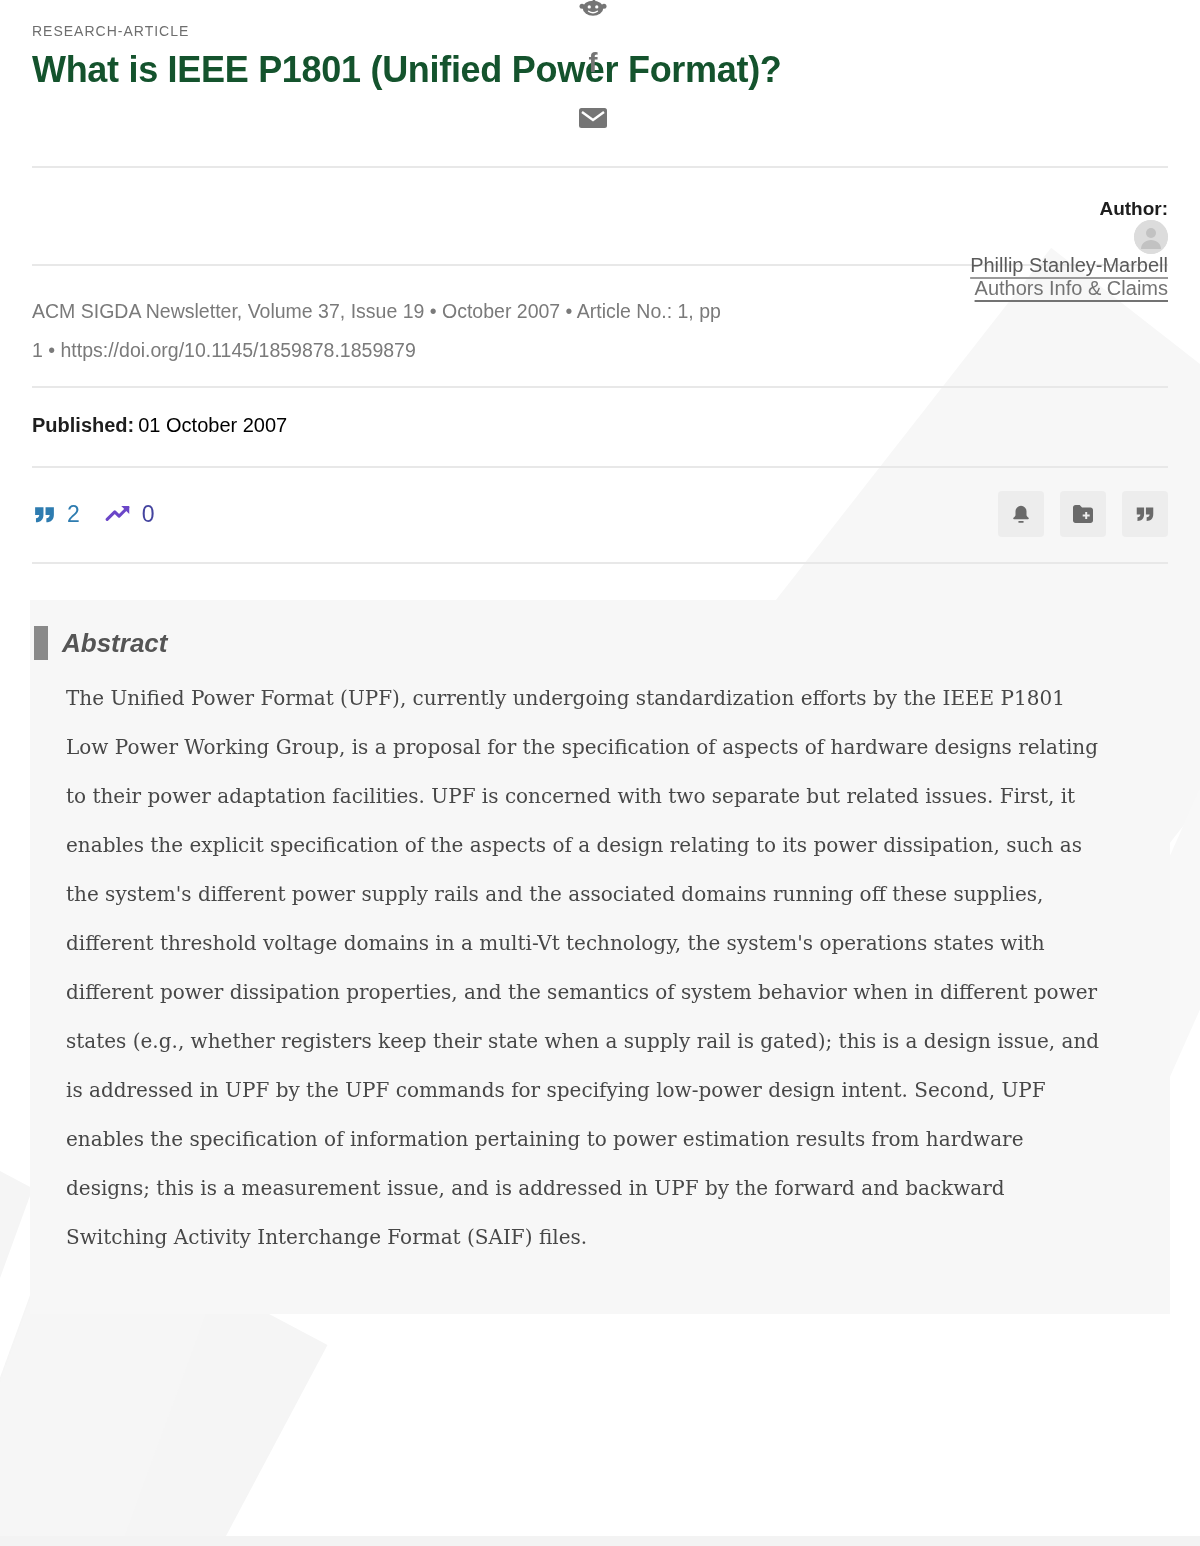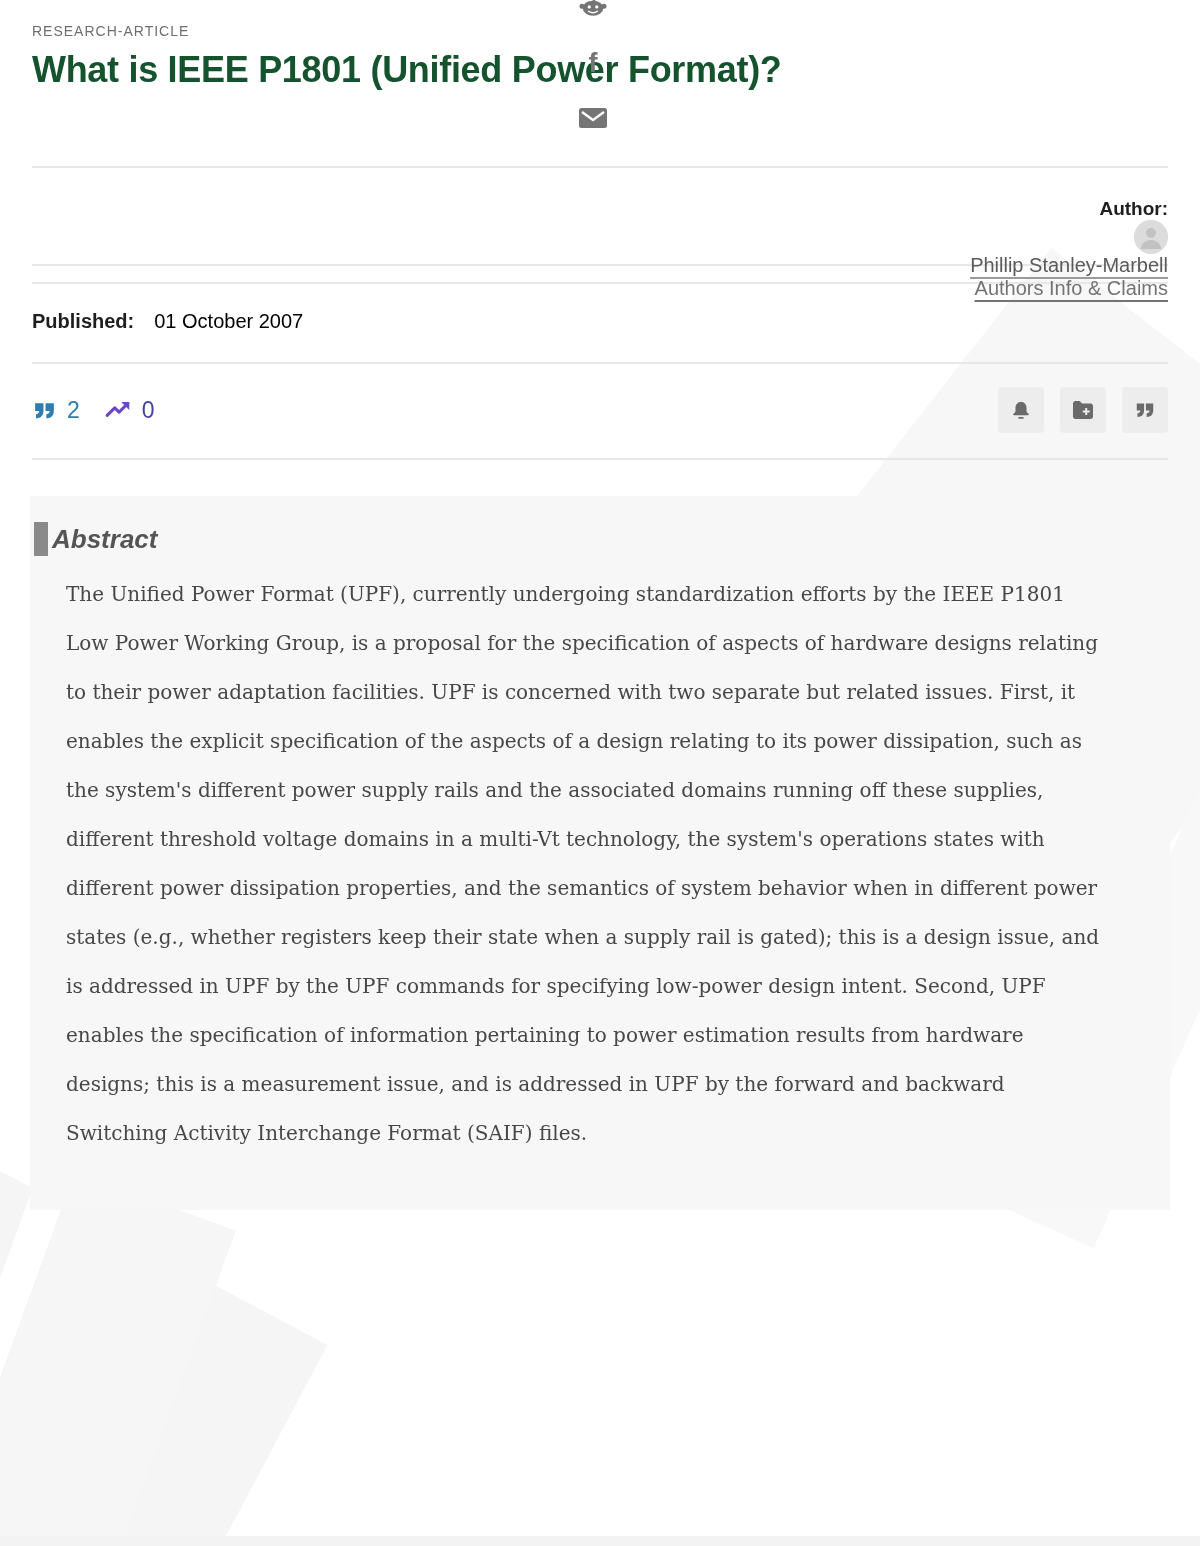--- a/index.html
+++ b/index.html
@@ -62,21 +62,21 @@
     cursor:pointer;
   }
   .claims-link {
     margin-left:30px; font-size:20px; color:#737373;
     text-decoration:underline; text-underline-offset:5px;
     cursor:pointer;
   }
 
   .pub-info { margin-top:26px; font-size:19.5px; line-height:39px; color:#7a7a7a; }
 
-  .published-row { margin-top:26px; font-size:20px; height:28px; display:flex; align-items:baseline; gap:20px; }
+  .published-row { margin-top:26px; font-size:20px; height:28px; display:flex; align-items:baseline; gap:4px; }
   .published-label { font-weight:bold; color:#1e1e1e; }
   .published-date { color:#000000; }
 
   .metrics-row { margin-top:22px; height:48px; display:flex; align-items:center; justify-content:space-between; }
   .metrics-left { display:flex; align-items:center; gap:10px; }
   .metric-count { font-size:23px; }
   .count-citations { color:#2e7cb0; margin-right:10px; }
   .count-score { color:#44449f; }
   .icon-cite-blue { color:#2e7cb0; display:inline-flex; }
   .icon-trend { display:inline-flex; margin-left:4px; }
@@ -85,21 +85,21 @@
     width:46px; height:46px; border:none; border-radius:4px;
     background:#ededed; color:#6a6a6a;
     display:flex; align-items:center; justify-content:center; cursor:pointer;
   }
 
   .abstract-panel {
     margin-top:36px; margin-left:-2px; margin-right:-2px;
     background:#f7f7f7;
     padding:26px 30px 52px 4px;
   }
-  .abstract-heading { display:flex; align-items:center; gap:4px; }
+  .abstract-heading { display:flex; align-items:center; gap:14px; }
   .abstract-bar { width:14px; height:34px; background:#8a8a8a; flex:0 0 auto; }
   .abstract-title { font-size:26px; font-weight:bold; font-style:italic; color:#555; }
   .abstract-text {
     margin-top:14px; margin-left:32px;
     width:1035px;
     font-family:"DejaVu Serif", serif;
     font-size:20px; line-height:49px; color:#474747;
   }
 </style>
 </head>
@@ -160,20 +160,24 @@
         <circle cx="17" cy="13" r="5" fill="#c2c2c2"></circle>
         <path d="M7 29c0-5.5 4.5-9 10-9s10 3.5 10 9z" fill="#c2c2c2"></path>
       </svg>
     </span>
     <a class="author-name">Phillip Stanley-Marbell</a>
     <a class="claims-link">Authors Info &amp; Claims</a>
   </div>
 
   <div class="divider d2"></div>
 
+  <div class="pub-info">
+    <div>ACM SIGDA Newsletter, Volume 37, Issue 19 • October 2007  • Article No.: 1, pp</div>
+    <div>1 • https://doi.org/10.1145/1859878.1859879</div>
+  </div>
 
   <div class="divider d3"></div>
 
   <div class="published-row">
     <span class="published-label">Published:</span>
     <span class="published-date">01 October 2007</span>
   </div>
 
   <div class="divider d4"></div>
 

